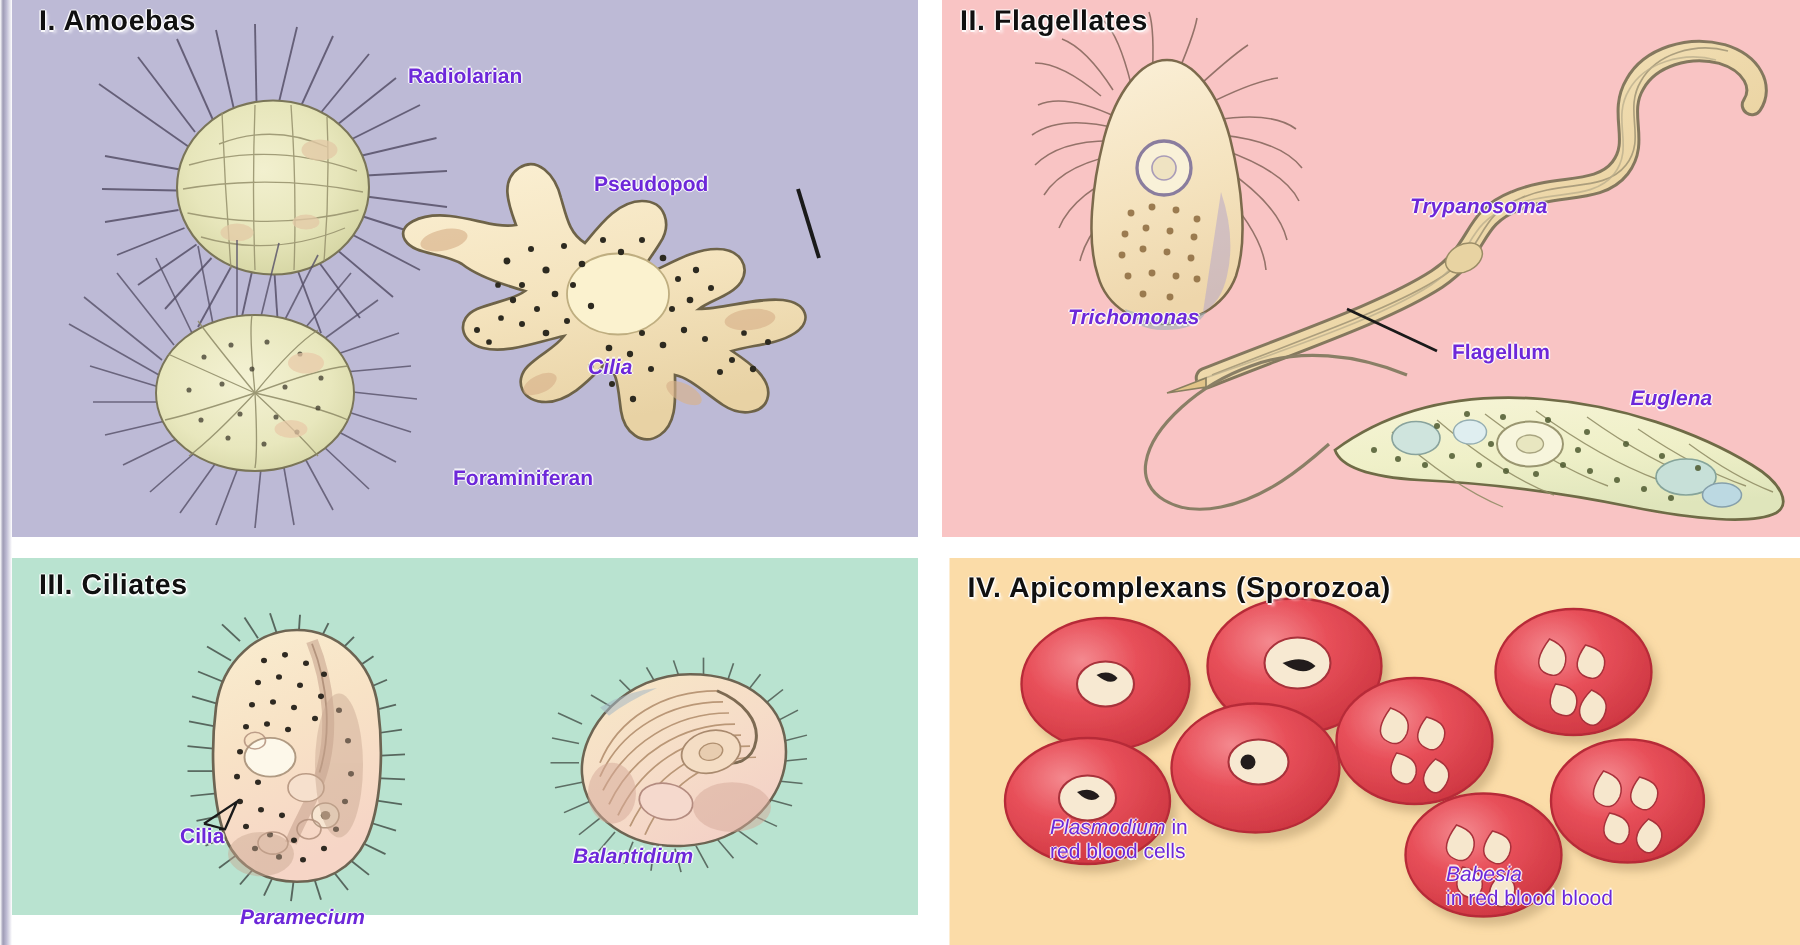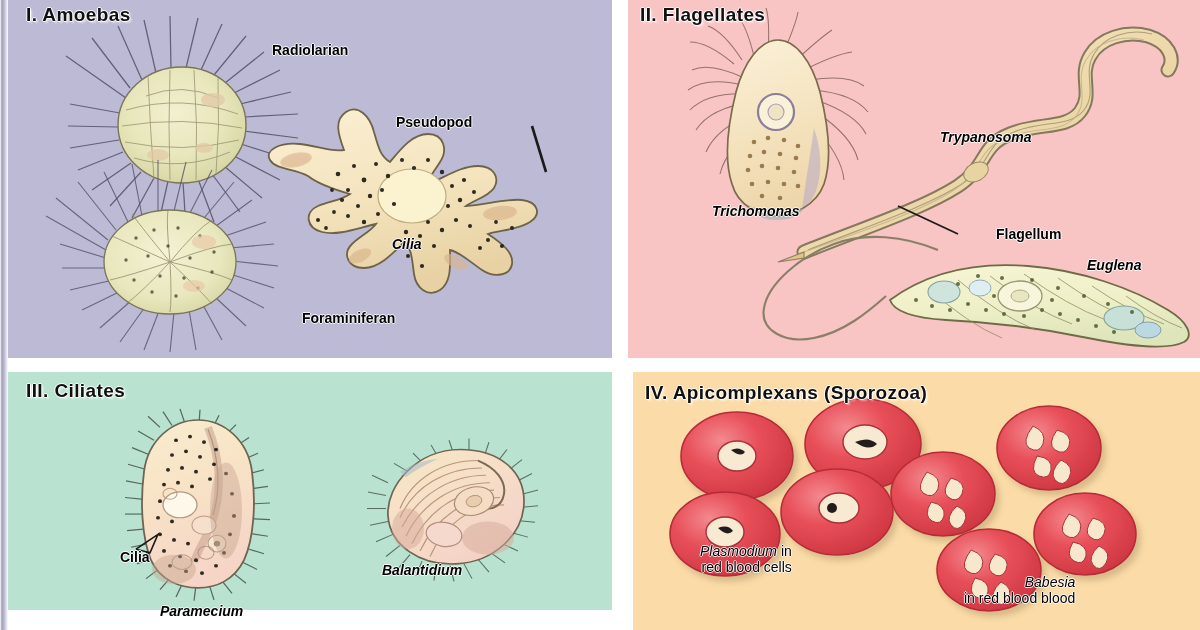--- a/index.html
+++ b/index.html
@@ -57,41 +57,41 @@
       2px 2px 2px rgba(255,255,255,.55);
   }
   #title-amoebas { left: 18px; top: 4px; }
   #title-flagellates { left: 12px; top: 4px; }
   #title-ciliates { left: 18px; top: 8px; }
   #title-apicomplexans { left: 12px; top: 10px; }
 
   .cap {
     position: absolute;
     font-size: 14px;
-    color: #000000;
+    color: #6d28d9;
     white-space: nowrap;
     line-height: 1.15;
     text-shadow:
       1px 0 0 rgba(255,255,255,.8), -1px 0 0 rgba(255,255,255,.8),
       0 1px 0 rgba(255,255,255,.8), 0 -1px 0 rgba(255,255,255,.8);
   }
   .cap.italic { font-style: italic; font-weight: bold; }
   .cap.plain  { font-weight: bold; }
-  .cap.center { text-align: right; }
+  .cap.center { text-align: left; }
 
   
   #lbl-radiolarian   { left: 272px; top: 42px; }
   #lbl-pseudopod     { left: 396px; top: 114px; }
   #lbl-amoeba        { left: 392px; top: 236px; }
   #lbl-foraminiferan { left: 258px; top: 310px; padding-left: 44px; }
 
   
   #lbl-trypanosoma   { left: 312px; top: 89px; margin-top: 40px; }
   #lbl-trichomonas   { left: 84px;  top: 203px; }
-  #lbl-flagellum     { left: 340px; top: 226px; margin-left: 28px; }
+  #lbl-flagellum     { left: 340px; top: 226px; }
   #lbl-euglena       { left: 459px; top: 257px; }
 
   
   #lbl-cilia      { left: 84px;  top: 549px; padding-left: 36px; }
   #lbl-paramecium { left: 160px; top: 603px; }
   #lbl-balantidium{ left: 382px; top: 562px; }
 
   
   #lbl-plasmodium { left: 700px; top: 543px; }
   #lbl-babesia    { left: 964px; top: 574px; }

